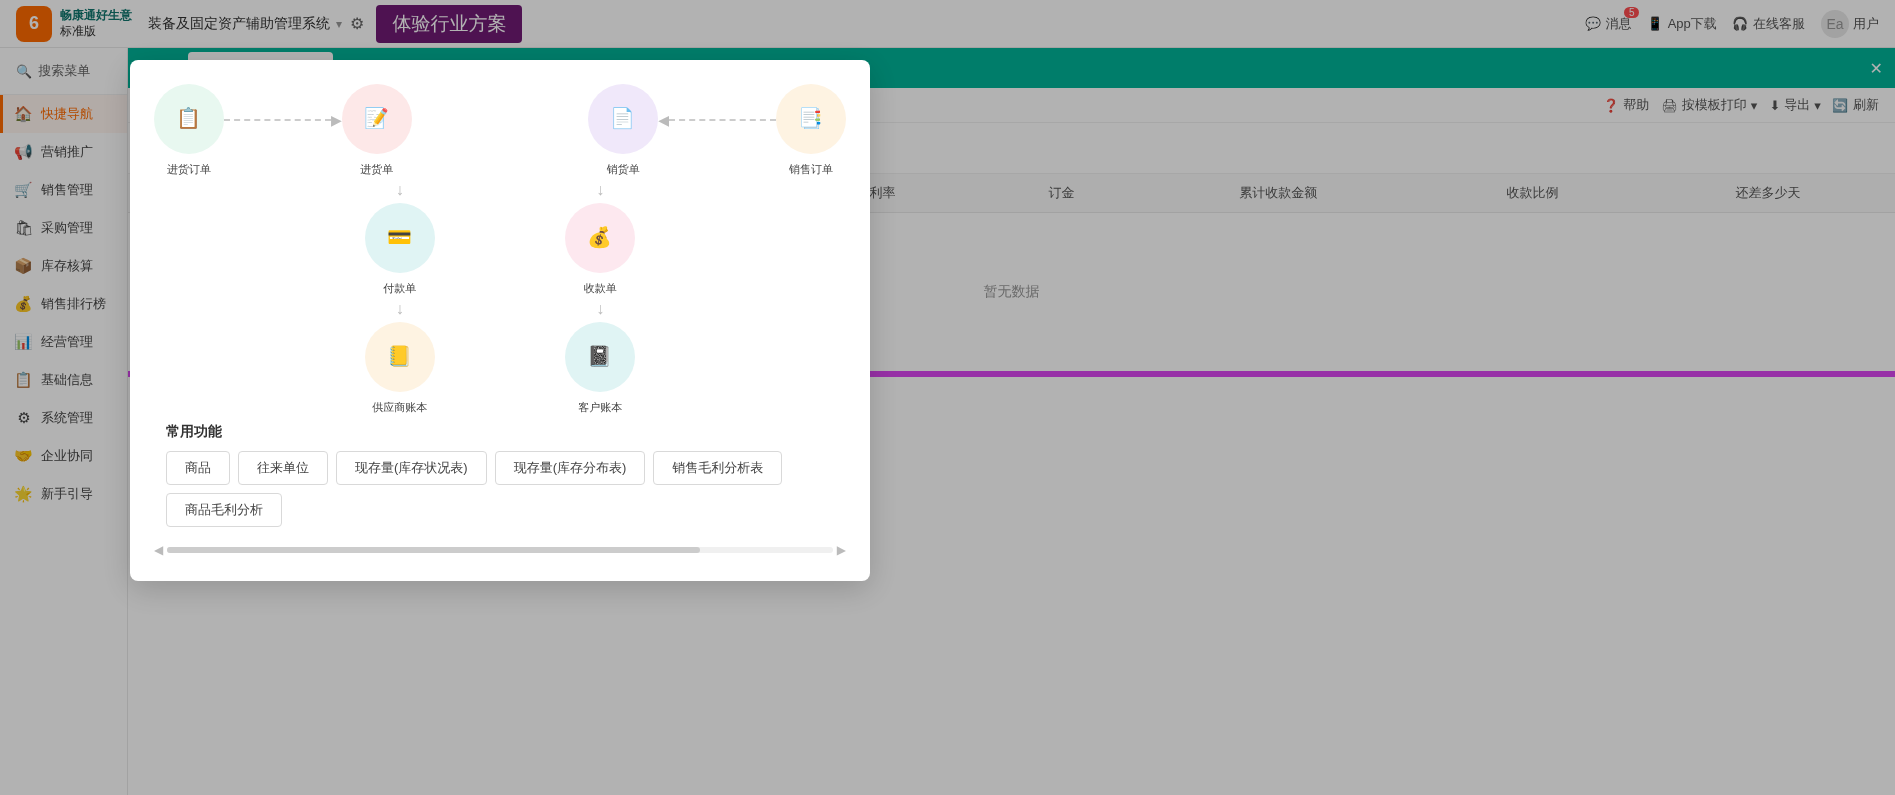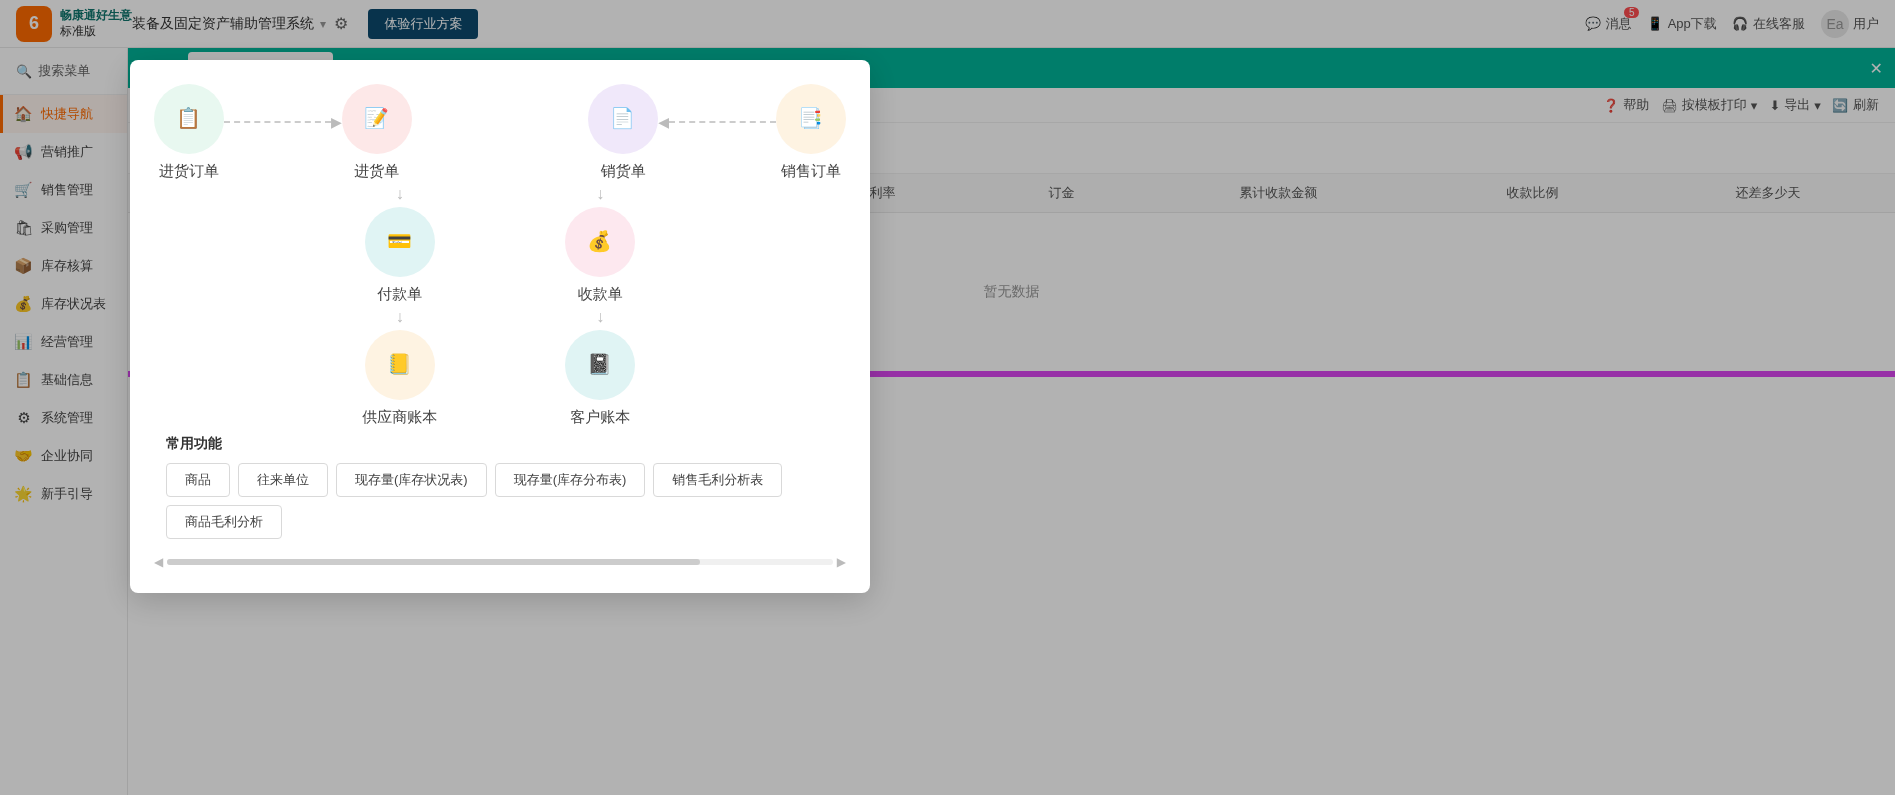--- a/index.html
+++ b/index.html
@@ -10,24 +10,24 @@
     .top-bar { display: flex; align-items: center; background: #fff; height: 48px; padding: 0 16px; border-bottom: 1px solid #e8e8e8; flex-shrink: 0; }
     .main-area { display: flex; flex: 1; overflow: hidden; }
     .sidebar { width: 128px; background: #fff; border-right: 1px solid #e8e8e8; flex-shrink: 0; display: flex; flex-direction: column; }
     .content-area { flex: 1; display: flex; flex-direction: column; overflow: hidden; }
 
     
     .logo-area { display: flex; align-items: center; gap: 8px; min-width: 110px; }
     .logo-icon { width: 36px; height: 36px; background: #ff6b00; border-radius: 8px; display: flex; align-items: center; justify-content: center; color: #fff; font-size: 18px; font-weight: bold; }
     .logo-text { font-size: 12px; color: #333; line-height: 1.3; }
     .logo-text .line1 { color: #0f766e; font-weight: bold; }
-    .system-title { display: flex; align-items: center; gap: 6px; font-size: 14px; color: #333; }
+    .system-title { display: flex; align-items: center; gap: 6px; margin-left: 16px; font-size: 14px; color: #333; }
     .system-title .dropdown-arrow { color: #999; font-size: 12px; }
     .settings-icon-btn { margin-left: 8px; color: #666; cursor: pointer; font-size: 16px; }
-    .trial-btn { margin-left: 20px; background: #0c4a6e; color: #fff; border: none; border-radius: 4px; padding: 6px 16px; cursor: pointer; font-size: 13px; }
+    .trial-btn { margin-left: 12px; background: #701a75; color: #fff; border: none; border-radius: 4px; padding: 6px 16px; cursor: pointer; font-size: 19px; }
     .top-right { margin-left: auto; display: flex; align-items: center; gap: 16px; font-size: 13px; color: #555; }
     .top-right-item { display: flex; align-items: center; gap: 4px; cursor: pointer; position: relative; }
     .badge { background: #ff4d4f; color: #fff; border-radius: 10px; font-size: 10px; padding: 0 5px; position: absolute; top: -8px; right: -8px; }
     .user-avatar { width: 28px; height: 28px; background: #e8e8e8; border-radius: 50%; display: flex; align-items: center; justify-content: center; color: #999; font-size: 14px; }
 
     
     .tab-bar { display: flex; align-items: center; background: #00b398; height: 40px; padding: 0 0 0 0; flex-shrink: 0; }
     .tab-item { padding: 0 16px; height: 40px; display: flex; align-items: center; cursor: pointer; font-size: 14px; color: rgba(255,255,255,0.85); position: relative; }
     .tab-item.home { color: #fff; }
     .tab-item.active { background: #fff; color: #00b398; border-radius: 4px 4px 0 0; margin-top: 4px; height: 36px; }
@@ -67,21 +67,21 @@
     
     .modal-overlay { position: fixed; top: 0; left: 0; right: 0; bottom: 0; background: rgba(0,0,0,0.3); z-index: 100; display: flex; align-items: flex-start; justify-content: flex-start; padding-top: 60px; padding-left: 130px; }
     .modal { background: #fff; border-radius: 8px; width: 740px; padding: 24px; position: relative; box-shadow: 0 8px 32px rgba(0,0,0,0.18); }
     .flow-circle { width: 70px; height: 70px; border-radius: 50%; display: flex; align-items: center; justify-content: center; font-size: 28px; margin-bottom: 8px; }
     .flow-circle.green { background: #e8f8f0; color: #4caf8c; }
     .flow-circle.red { background: #fde8e8; color: #e05050; }
     .flow-circle.purple { background: #f0e8fa; color: #9b59b6; }
     .flow-circle.orange { background: #fef3e2; color: #f5a623; }
     .flow-circle.teal { background: #e0f4f4; color: #00b398; }
     .flow-circle.pink { background: #fde8ef; color: #e05080; }
-    .flow-label { font-size: 15px; color: #444; text-align: center; }
+    .flow-label { font-size: 11px; color: #444; text-align: center; }
 
     
     .common-functions { margin-top: 8px; margin-left: 12px; }
     .common-functions-title { font-size: 14px; color: #333; font-weight: bold; margin-bottom: 10px; }
     .func-btn { border: 1px solid #d9d9d9; border-radius: 4px; padding: 7px 18px; font-size: 13px; color: #444; background: #fff; cursor: pointer; white-space: nowrap; }
 
     
     .modal-scrollbar { margin-top: 16px; display: flex; align-items: center; gap: 4px; }
     .scrollbar-track { flex: 1; height: 6px; background: #f0f0f0; border-radius: 3px; position: relative; }
     .scrollbar-thumb { width: 80%; height: 6px; background: #ccc; border-radius: 3px; }
@@ -160,21 +160,21 @@
           <div class="sidebar-nav-item">
             <span class="nav-icon">🛍</span>
             <span class="sidebar-nav-label">采购管理</span>
           </div>
           <div class="sidebar-nav-item">
             <span class="nav-icon">📦</span>
             <span class="sidebar-nav-label">库存核算</span>
           </div>
           <div class="sidebar-nav-item">
             <span class="nav-icon">💰</span>
-            <span class="sidebar-nav-label">库存状况表</span>
+            <span class="sidebar-nav-label">销售排行榜</span>
           </div>
           <div class="sidebar-nav-item">
             <span class="nav-icon">📊</span>
             <span class="sidebar-nav-label">经营管理</span>
           </div>
           <div class="sidebar-nav-item">
             <span class="nav-icon">📋</span>
             <span class="sidebar-nav-label">基础信息</span>
           </div>
           <div class="sidebar-nav-item">

